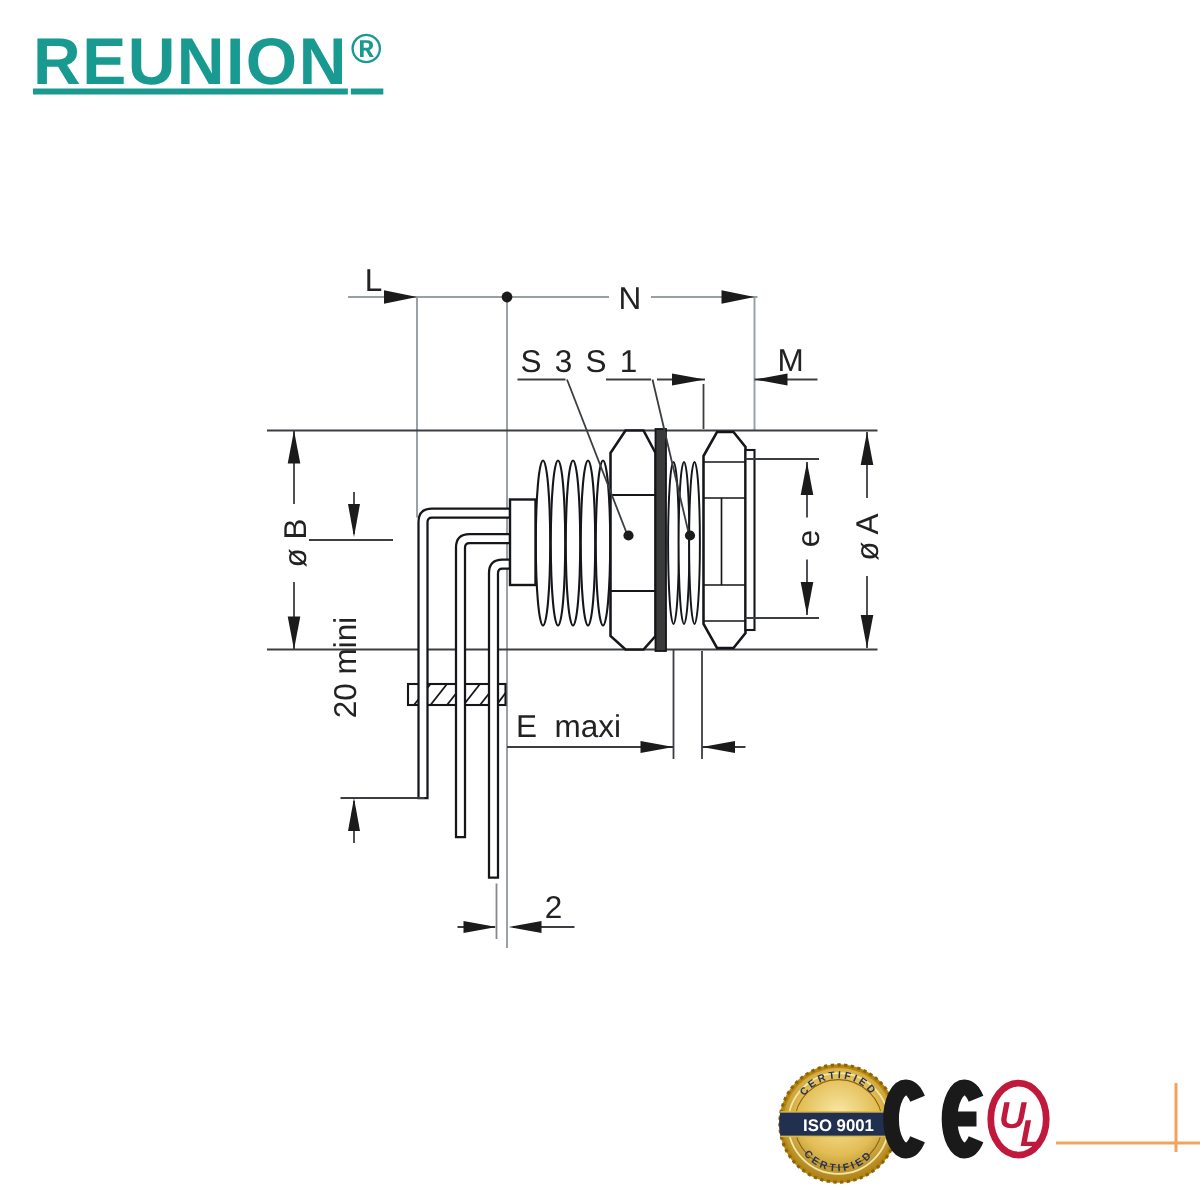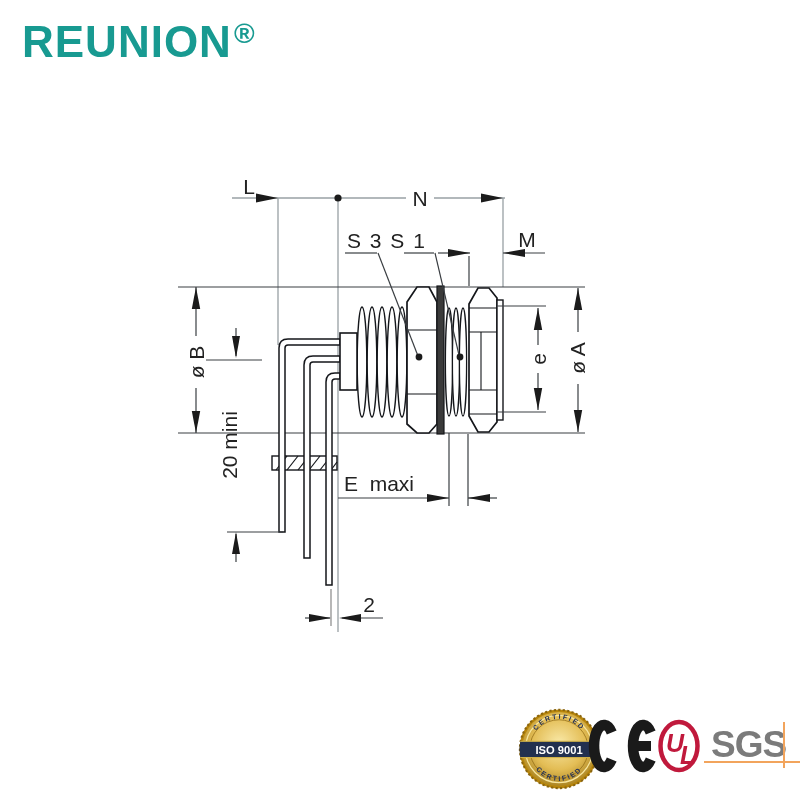--- a/index.html
+++ b/index.html
@@ -3,21 +3,21 @@
 <meta charset="utf-8">
 <style>
   html,body{margin:0;padding:0;}
   body{
     width:800px;height:800px;position:relative;background:#ffffff;
     font-family:"Liberation Sans", sans-serif;overflow:hidden;
   }
   .brand{
     position:absolute;left:22px;top:18px;
     color:#189a91;font-weight:bold;font-size:44px;letter-spacing:1px;
-    line-height:1.1;white-space:nowrap;
+    line-height:1.1;white-space:nowrap;text-decoration:underline;
   }
   .brand sup{font-size:28px;vertical-align:14px;margin-left:2px;}
   #drawing{position:absolute;left:0;top:0;}
   .dimtext{font-size:21px;fill:#222;font-family:"Liberation Sans",sans-serif;}
   .certs{position:absolute;left:0;top:0;width:800px;height:800px;pointer-events:none;}
   .badge{position:absolute;}
   .sgs{
     position:absolute;left:711px;top:724px;
     font-size:37px;font-weight:bold;color:#7b7b7b;letter-spacing:-1px;
     font-family:"Liberation Sans",sans-serif;
@@ -205,16 +205,15 @@
       <path d="M637,746 H651" stroke-width="10"></path>
     </g>
   </svg>
 
   <svg class="badge" style="left:656px;top:718px" width="48" height="56" viewBox="656 718 48 56">
     <ellipse cx="679" cy="746" rx="18.5" ry="24" fill="#ffffff" stroke="#c0193c" stroke-width="4.5"></ellipse>
     <text x="666" y="752" font-size="25" font-weight="bold" font-style="italic" fill="#c0193c" font-family="Liberation Sans, sans-serif">U</text>
     <text x="680" y="764" font-size="25" font-weight="bold" font-style="italic" fill="#c0193c" font-family="Liberation Sans, sans-serif">L</text>
   </svg>
 
-  <div class="sgs">SGS</div>
   <div class="sgs-hline"></div>
   <div class="sgs-vline"></div>
 </div>
 
 </body></html>

